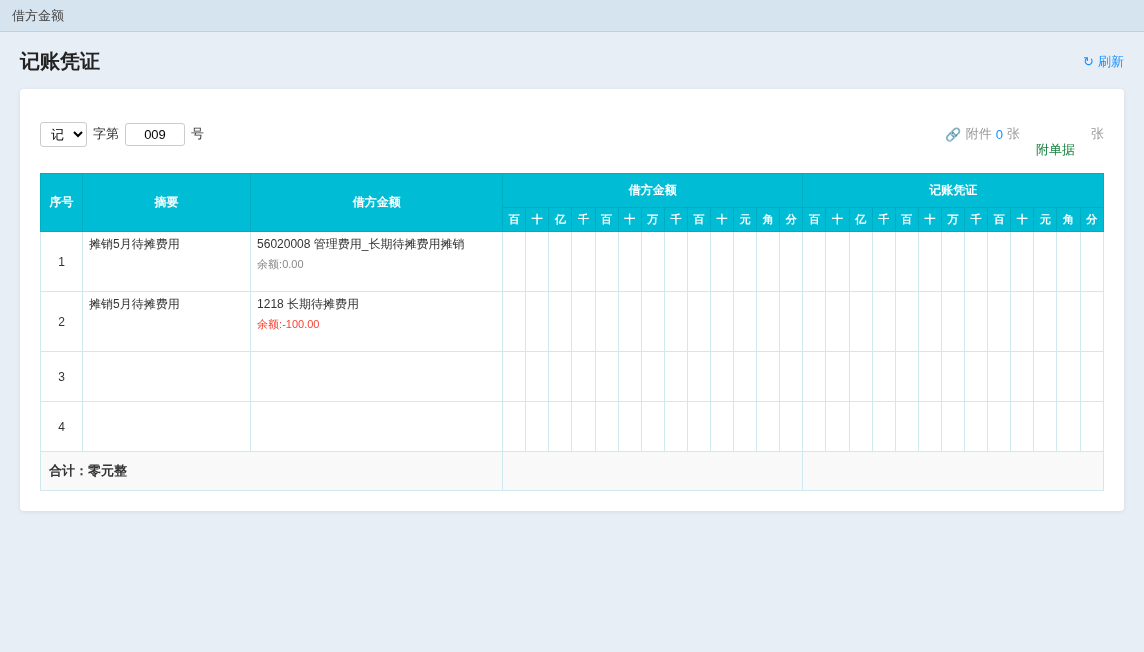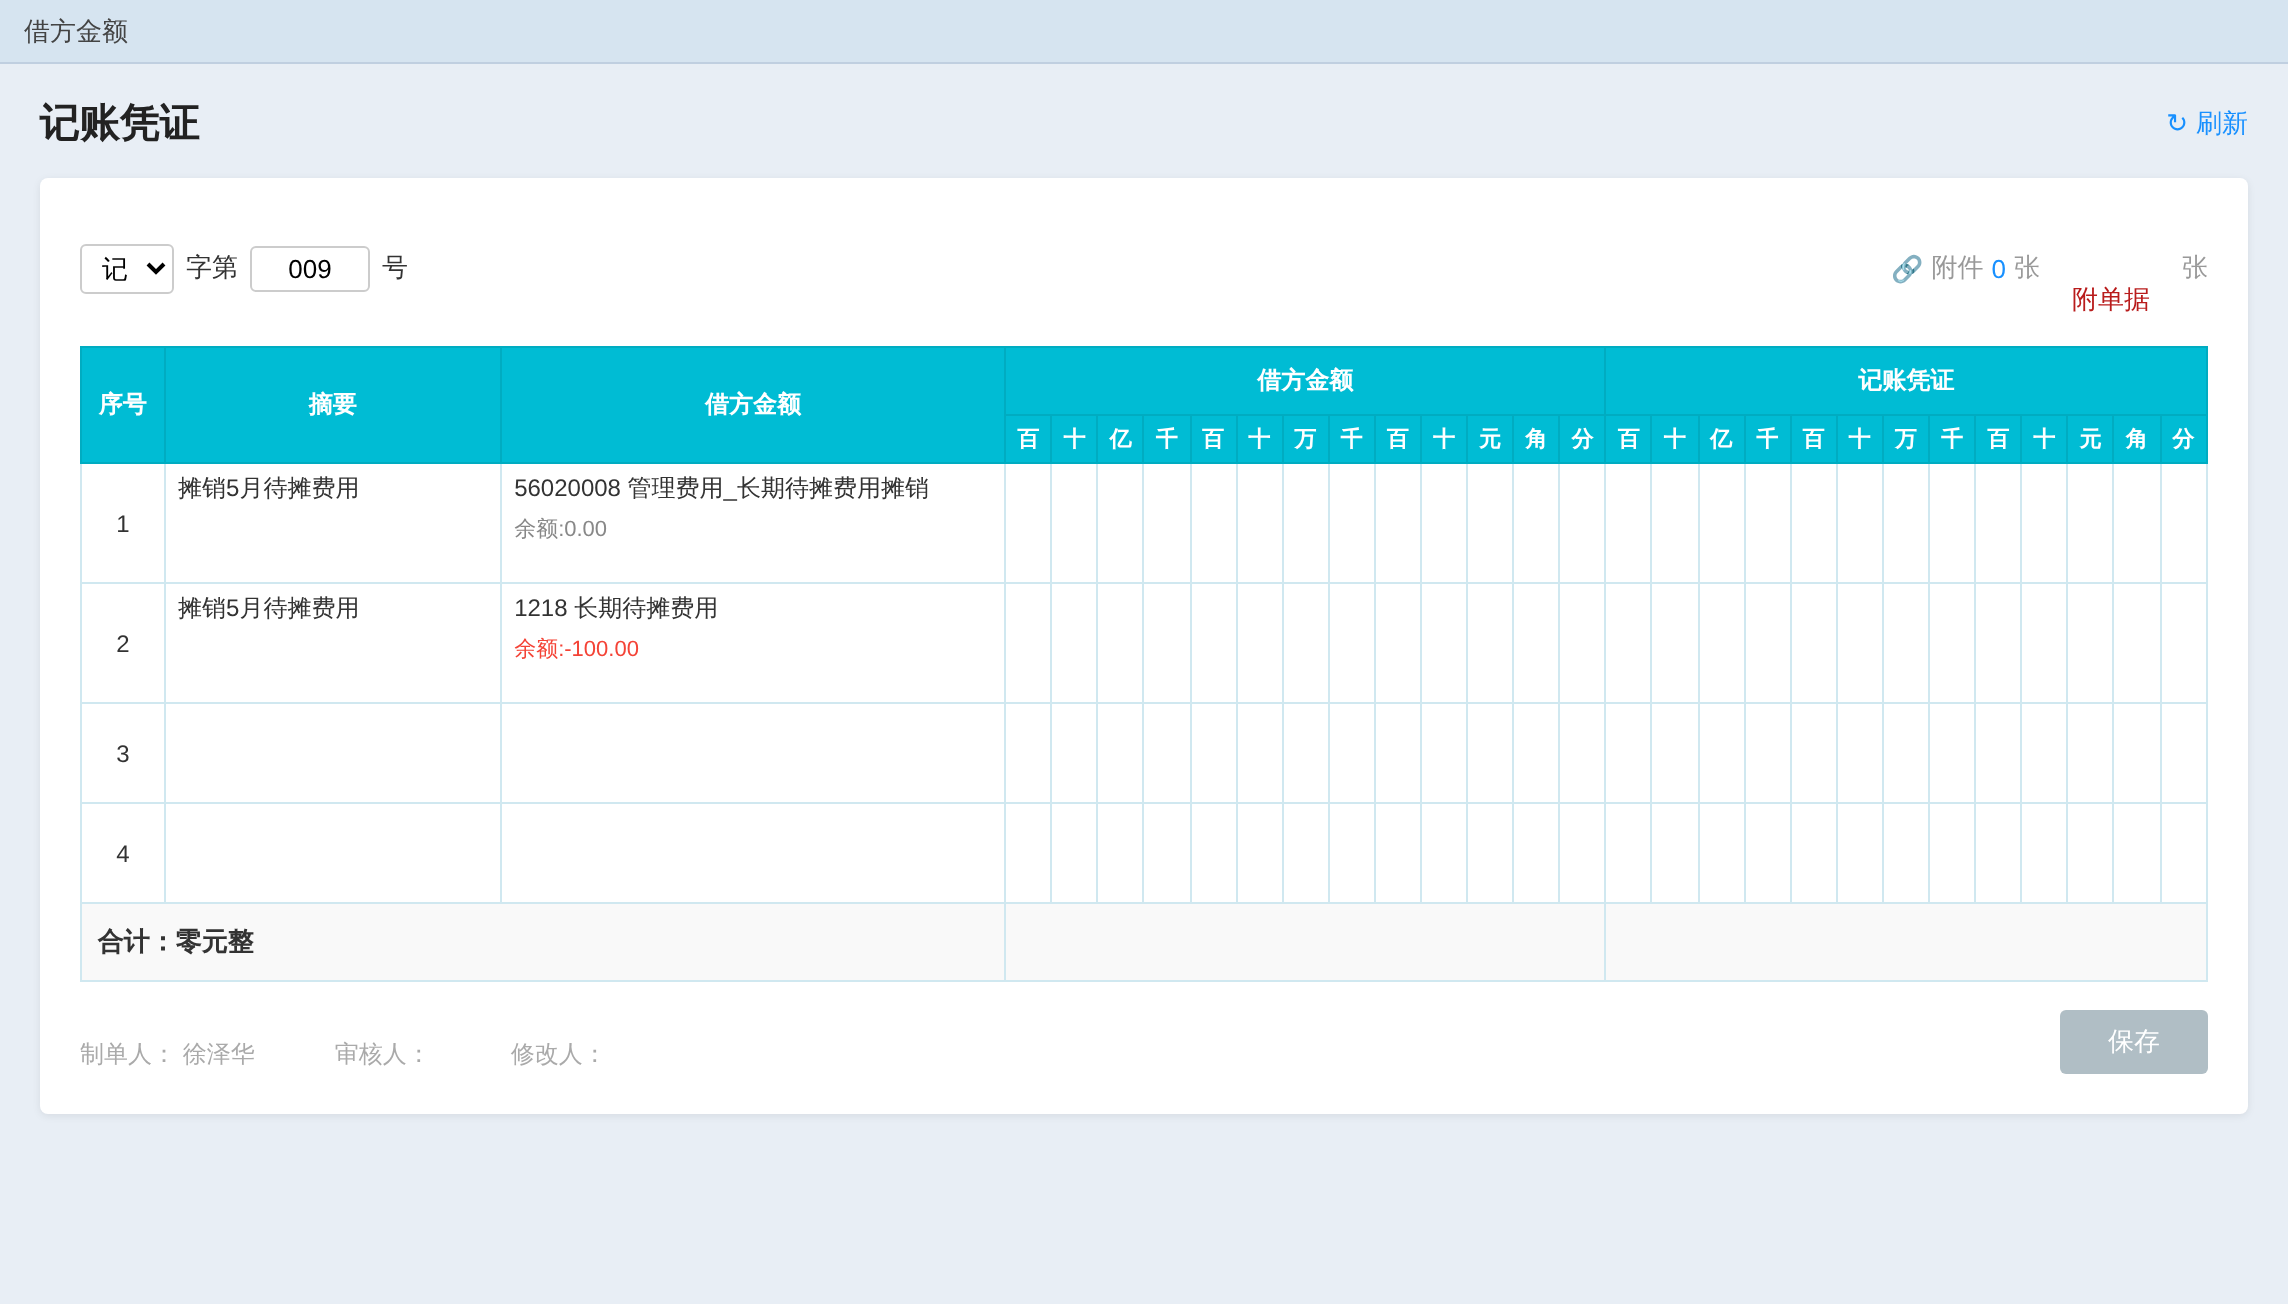--- a/index.html
+++ b/index.html
@@ -219,21 +219,21 @@
         <input class="meta-input" type="text" value="009" style="">
         <span>号</span>
       </div>
       <div class="meta-right">
         <div class="attachment-info">
           <span>🔗</span>
           <span>附件</span>
           <span class="attachment-count">0</span>
           <span>张</span>
         </div>
-        <span style="cursor:pointer; color:#b91c1c;margin-top:32px;">附单据</span>
+        <span style="cursor:pointer; color:#15803d;margin-top:32px;">附单据</span>
         <span>张</span>
       </div>
     </div>
 
     <table class="voucher-table">
       <thead>
         <tr class="header-row-1">
           <th rowspan="2" class="col-seq">序号</th>
           <th rowspan="2" class="col-summary">摘要</th>
           <th rowspan="2" class="col-account">借方金额</th>
@@ -407,31 +407,14 @@
         </tbody>
       <tfoot>
         <tr class="total-row">
           <td colspan="3">合计：零元整</td>
           <td colspan="13"></td>
           <td colspan="13"></td>
         </tr>
       </tfoot>
     </table>
 
-    <div class="footer-area">
-      <div class="footer-row">
-        <span>
-          <span>制单人：</span>
-          <span>徐泽华</span>
-        </span>
-        <span>
-          <span>审核人：</span>
-          <span></span>
-        </span>
-        <span>
-          <span>修改人：</span>
-          <span></span>
-        </span>
-      </div>
-      <button class="save-btn">保存</button>
-    </div>
   </div>
 </div>
 
 </body></html>

